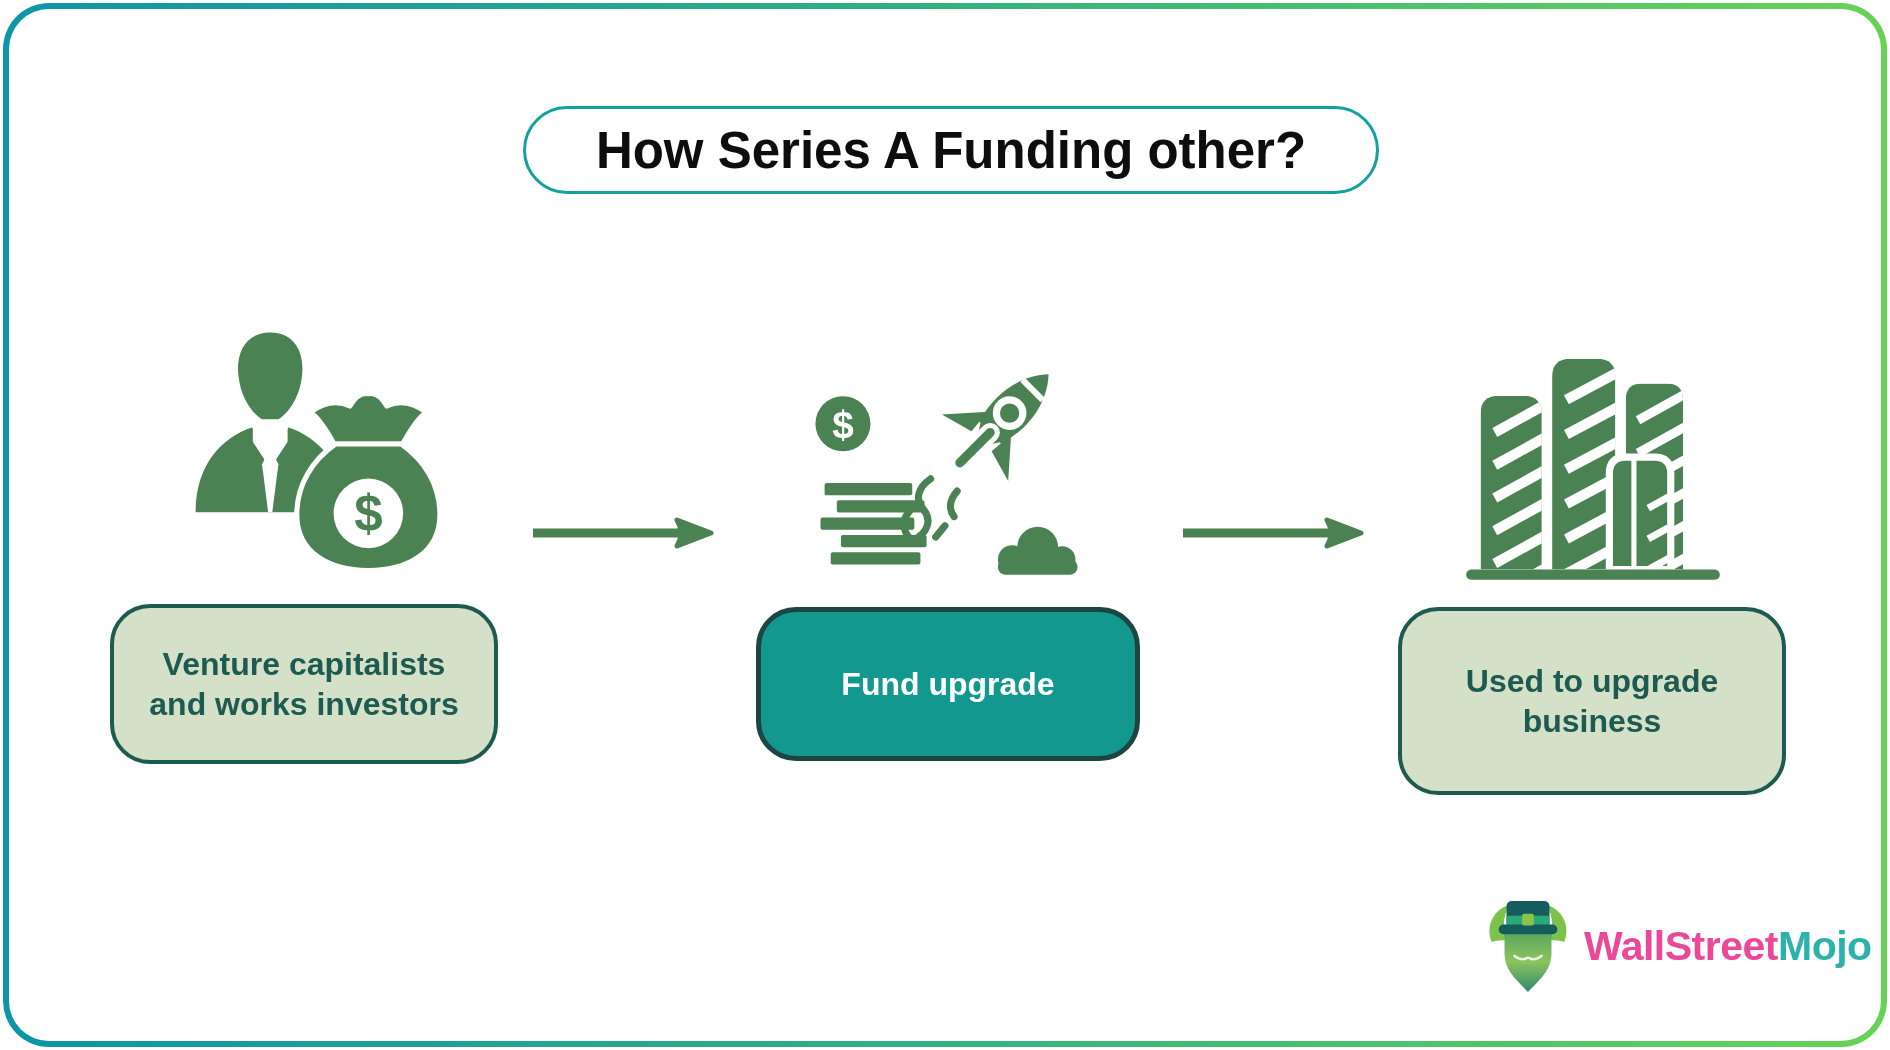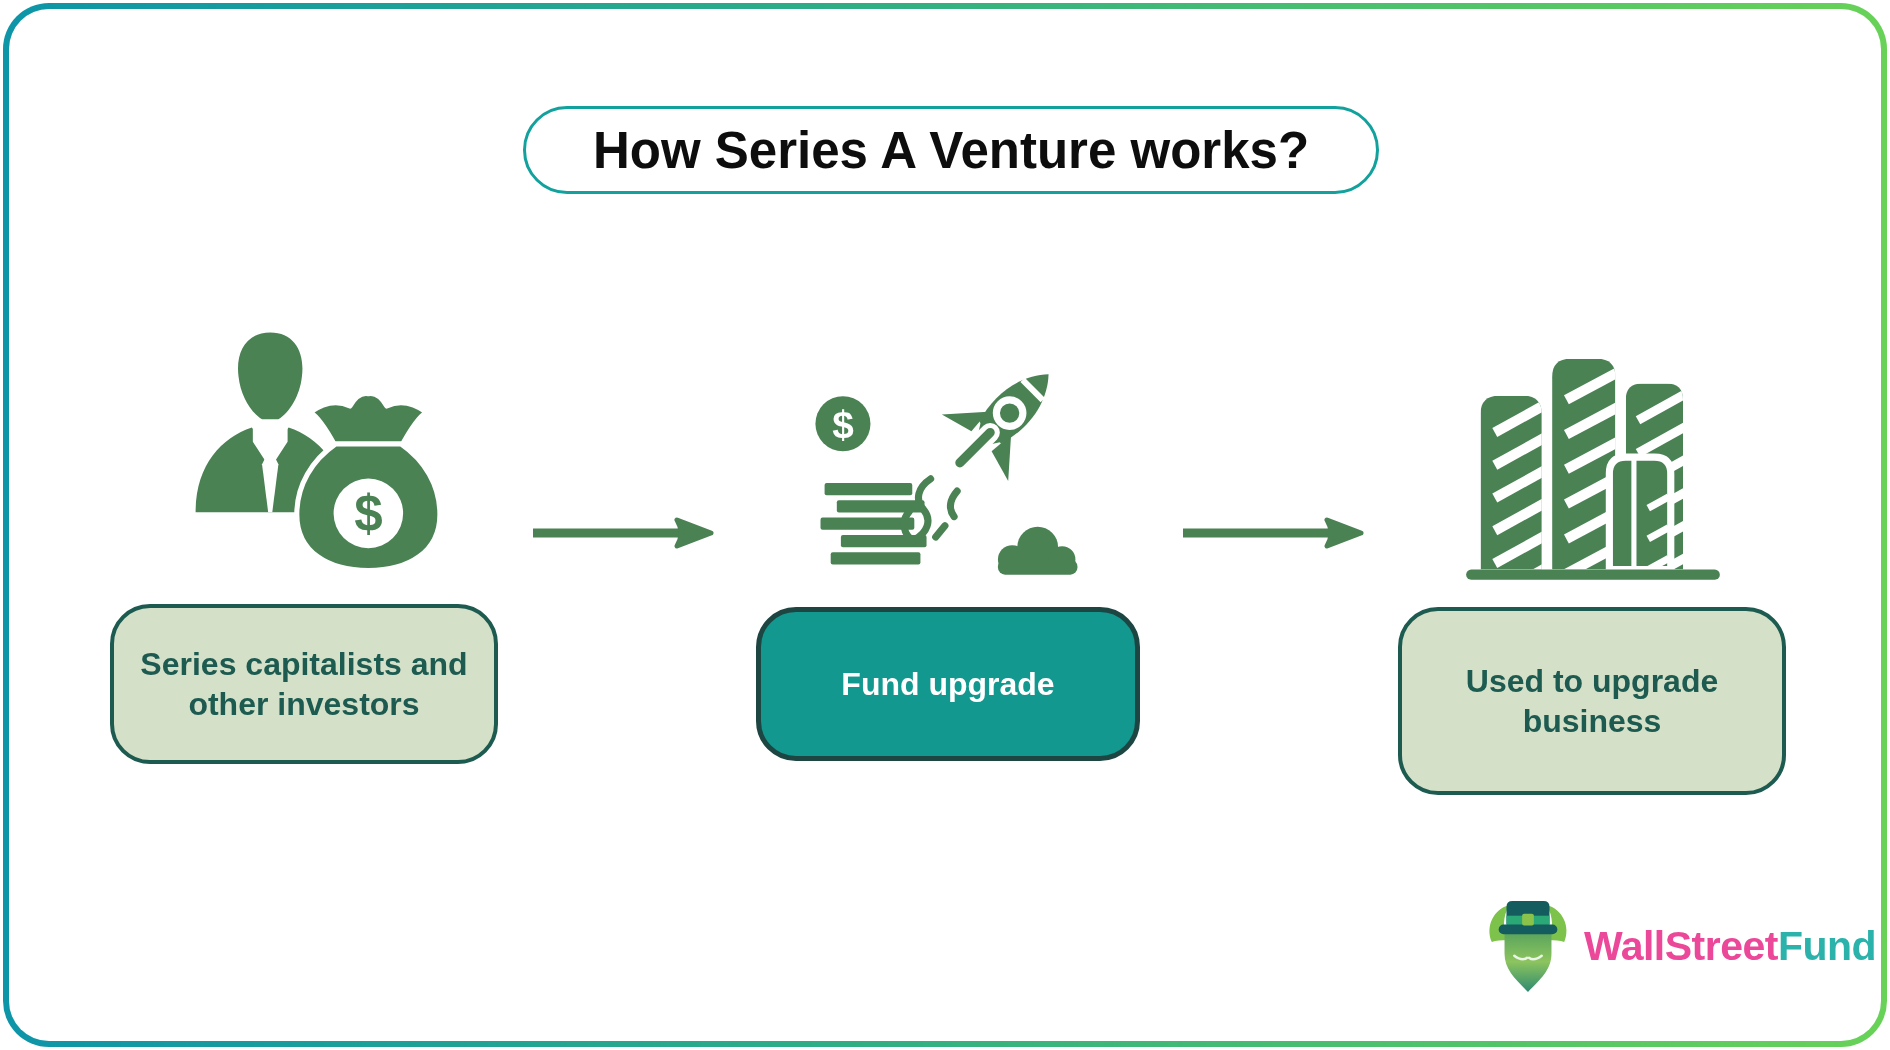--- a/index.html
+++ b/index.html
@@ -46,21 +46,21 @@
 </head>
 <body>
 
 <div class="canvas">
 
   <div class="frame">
     <div class="frame-inner"></div>
   </div>
 
   <div class="title-pill">
-    <span>How Series A Venture works?</span>
+    <span>How Series A Funding other?</span>
   </div>
 
   <svg class="icon-1" width="276" height="276" viewBox="0 0 270 270">
     <g fill="#4a8254">
 
       <path d="M100,20 C124,20 134,40 131,63 C129,82 119,98 108,105 L92,105 C81,98 71,82 69,63 C66,40 76,20 100,20 Z"></path>
 
       <path d="M27,196 C27,150 52,123 82,113 L100,136 L118,113 C148,123 173,150 173,196 Z"></path>
     </g>
 
@@ -185,21 +185,21 @@
         <line x1="184" y1="182" x2="204" y2="171"></line>
         <line x1="184" y1="212" x2="204" y2="201"></line>
         <line x1="184" y1="242" x2="204" y2="231"></line>
       </g>
     </g>
 
     <rect x="6" y="242" width="248" height="10" rx="5" fill="#4a8254"></rect>
   </svg>
 
   <div class="box box-sage box-1">
-    <span>Series capitalists and other investors</span>
+    <span>Venture capitalists and works investors</span>
   </div>
   <div class="box box-teal box-2">
     <span>Fund upgrade</span>
   </div>
   <div class="box box-sage box-3">
     <span>Used to upgrade business</span>
   </div>
 
   <div class="logo">
     <svg width="88" height="100" viewBox="0 0 90 100">
@@ -218,17 +218,17 @@
 
       <path d="M31,60 q8,6 13,2" fill="none" stroke="#eaf5e6" stroke-width="2.6" stroke-linecap="round"></path>
       <path d="M59,60 q-8,6 -13,2" fill="none" stroke="#eaf5e6" stroke-width="2.6" stroke-linecap="round"></path>
 
       <path d="M23,30 L23,10 Q23,4 29,4 L61,4 Q67,4 67,10 L67,30 Z" fill="#145c5e"></path>
       <rect x="15" y="28" width="60" height="10" rx="5" fill="#145c5e"></rect>
       <rect x="23" y="19" width="44" height="9" fill="#2aa876"></rect>
       <rect x="39" y="17" width="12" height="12" rx="2" fill="#8bc34a"></rect>
     </svg>
     <div class="logo-text">
-      <span class="ws">WallStreet</span><span class="mojo">Fund</span>
+      <span class="ws">WallStreet</span><span class="mojo">Mojo</span>
     </div>
   </div>
 
 </div>
 
 </body></html>

